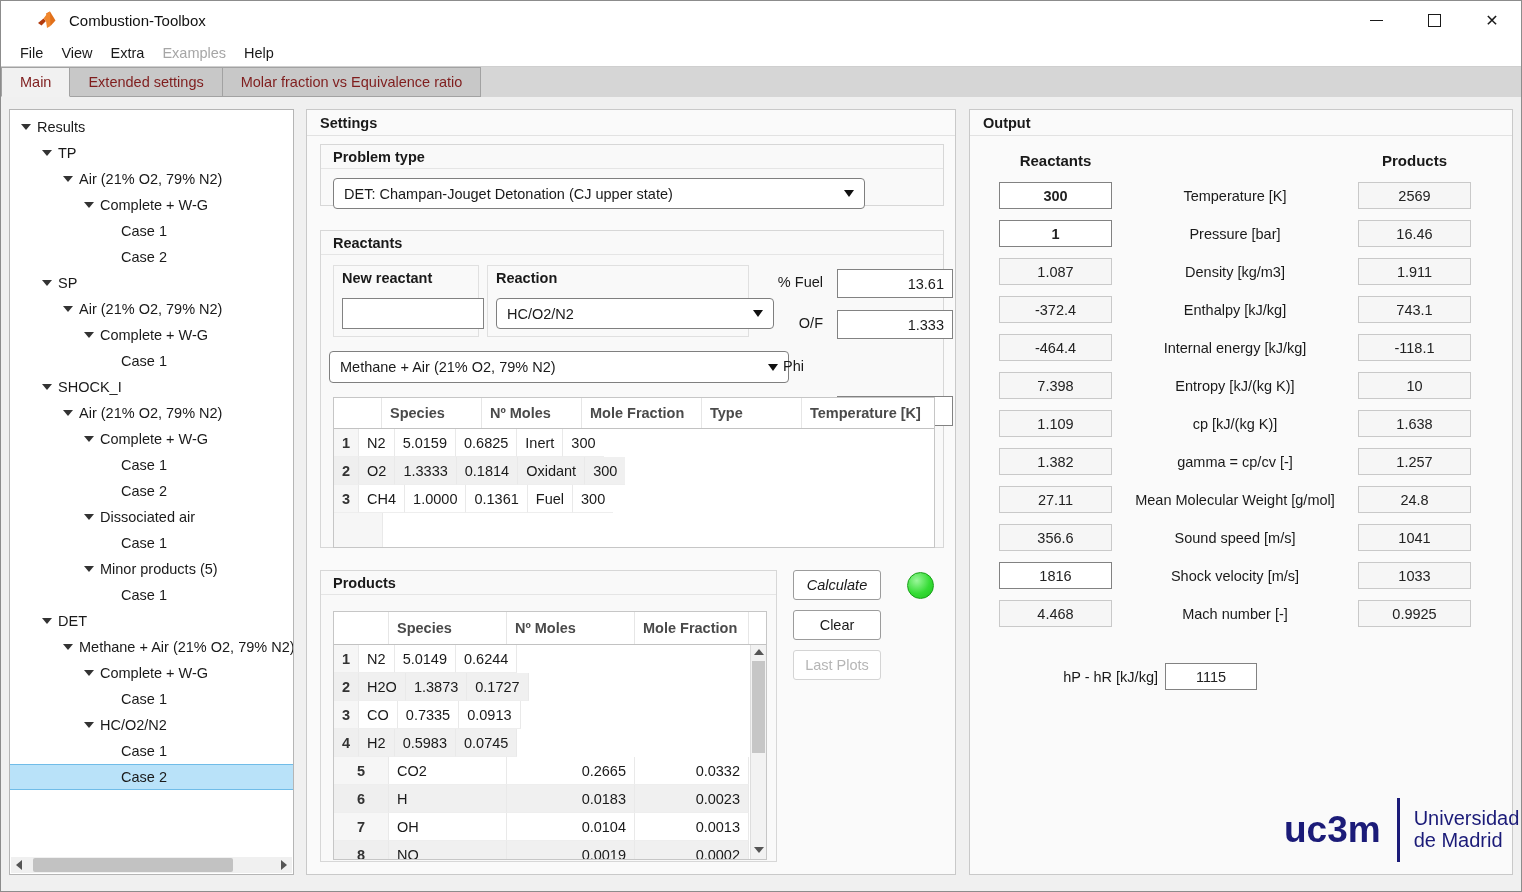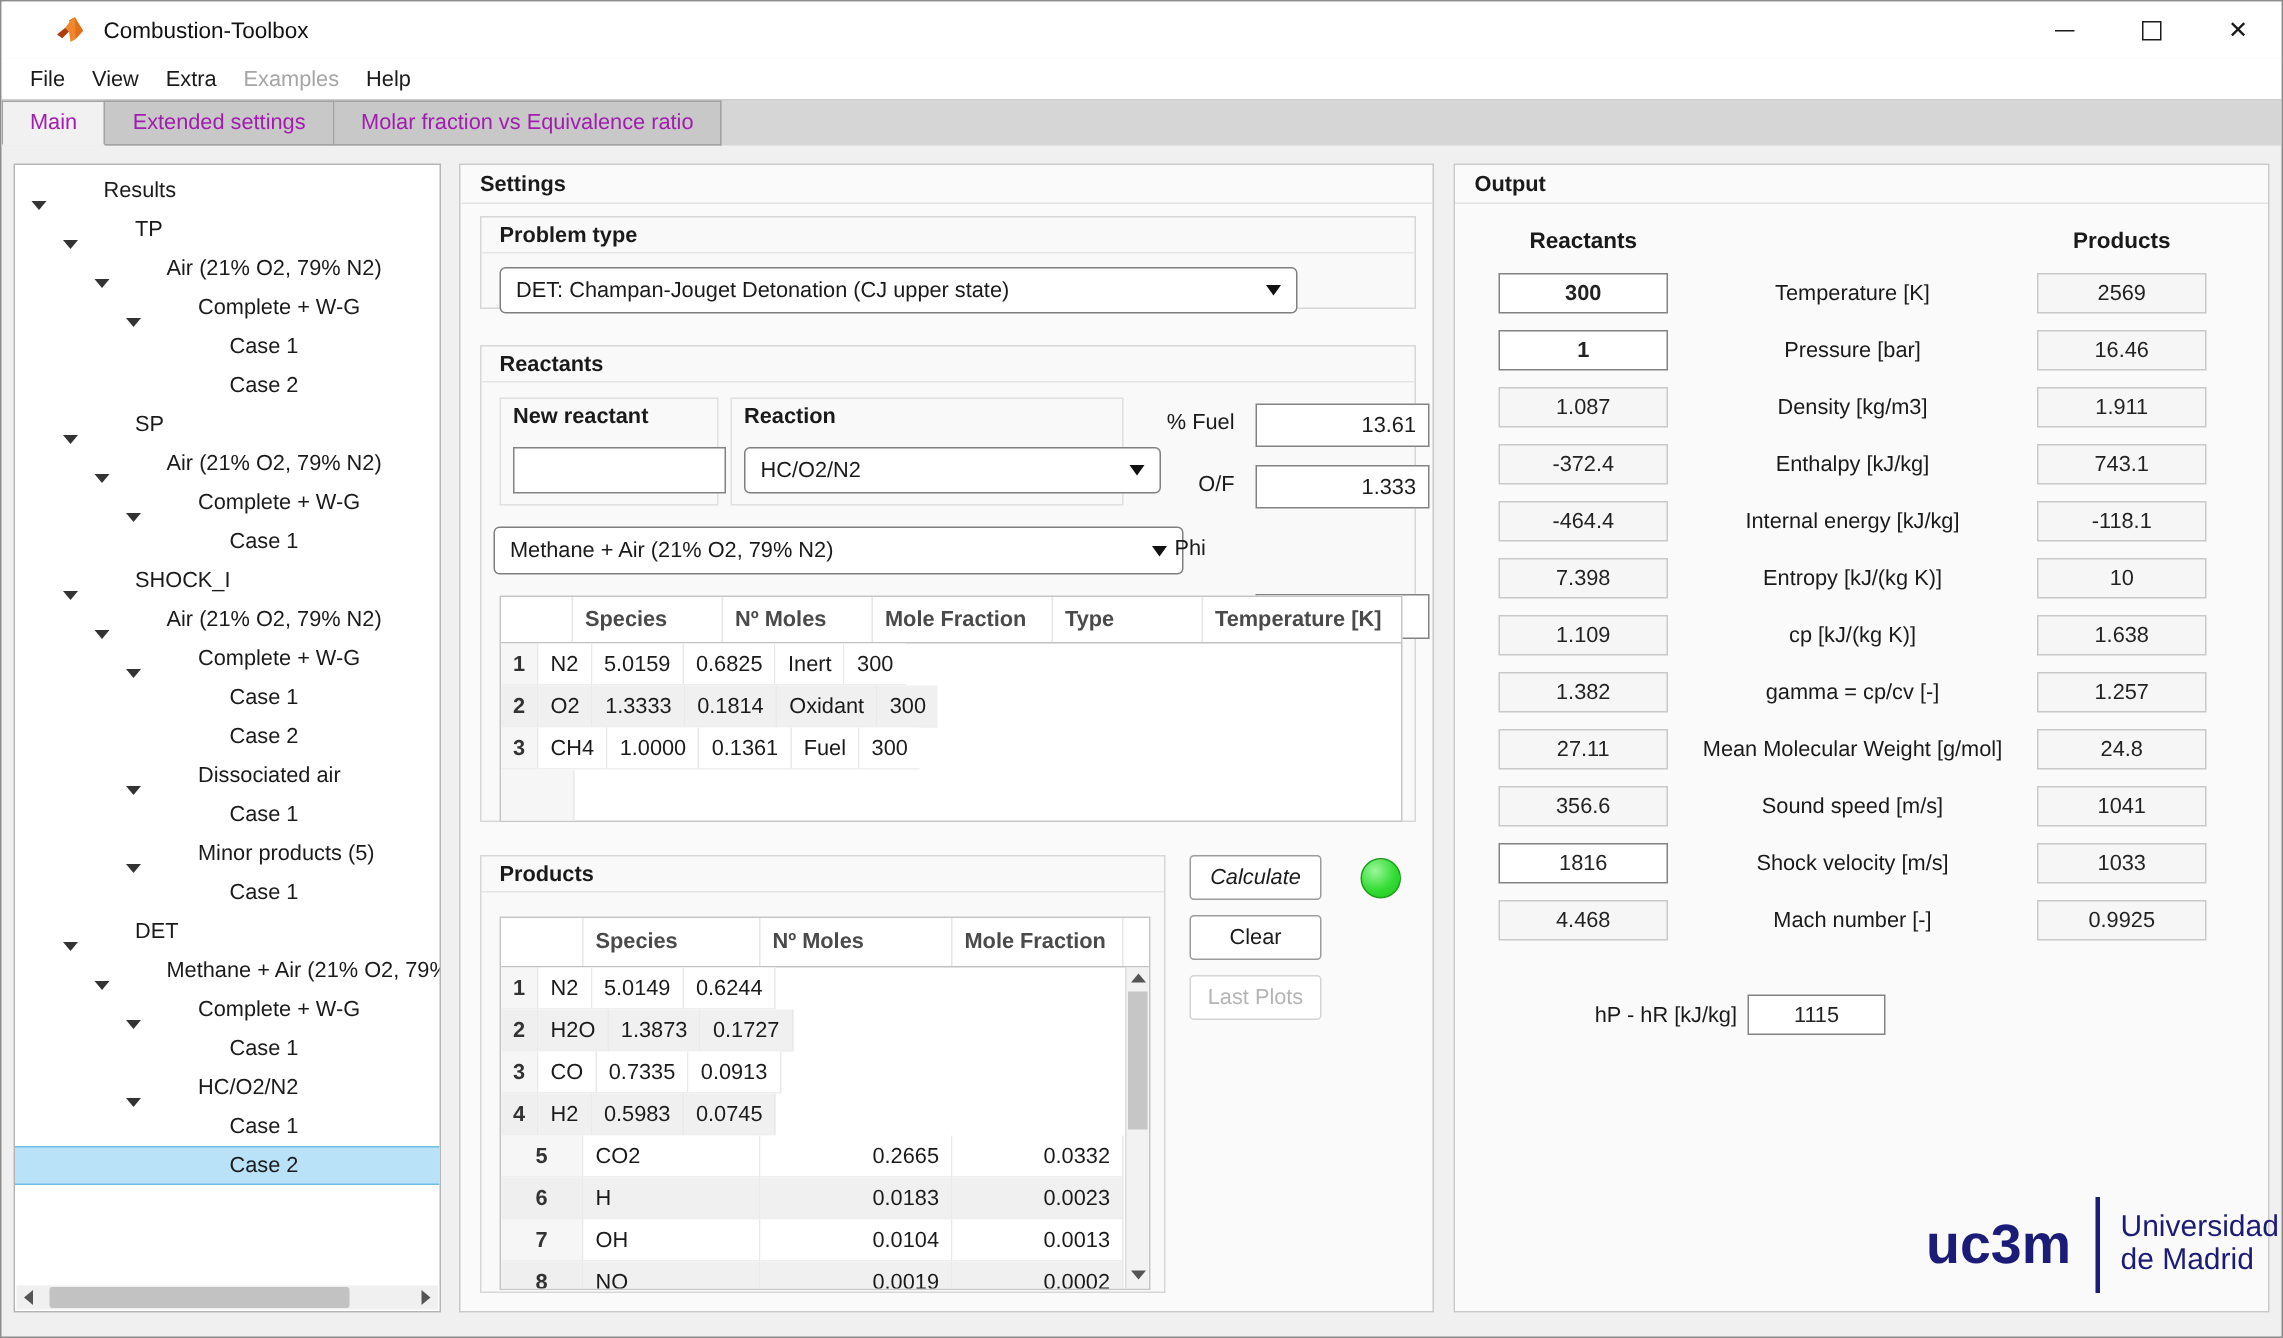--- a/index.html
+++ b/index.html
@@ -18,33 +18,33 @@
   .maxglyph{display:block;width:11px;height:11px;border:1.4px solid #1a1a1a;}
   .closeglyph{font-size:16px;color:#1a1a1a;}
 
   
   .menubar{left:0;top:38px;width:100%;height:27px;background:#fff;display:flex;align-items:center;padding-left:10px;}
   .menuitem{padding:3px 9px;color:#1a1a1a;}
   .menuitem.disabled{color:#a6a6a6;}
 
   
   .tabbar{left:0;top:65px;width:100%;height:31px;background:#d6d6d6;display:flex;border-top:1px solid #cfcfcf;}
-  .tab{padding:0 18px;line-height:29px;background:#c8c8c8;border:1px solid #a2a2a2;border-left:none;color:#a21caf;}
+  .tab{padding:0 18px;line-height:29px;background:#c8c8c8;border:1px solid #a2a2a2;border-left:none;color:#7f1d1d;}
   .tab:first-child{border-left:1px solid #a2a2a2;}
   .tab.active{background:#f1f1f1;border-bottom:1px solid #f1f1f1;}
 
   
   .panel{background:#fafafa;border:1px solid #c9c9c9;}
   .ptitle{font-weight:bold;padding:5px 13px 4px 13px;border-bottom:1px solid #e2e2e2;}
   .subpanel{position:absolute;background:#f9f9f9;border:1px solid #d7d7d7;box-sizing:border-box;}
   .sptitle{font-weight:bold;padding:4px 12px 3px 12px;border-bottom:1px solid #e5e5e5;}
 
   
   .tree{left:8px;top:108px;width:285px;height:766px;background:#fff;border:1px solid #b5b5b5;overflow:hidden;}
-  .titem{height:26px;line-height:26px;white-space:nowrap;display:flex;align-items:flex-end;gap:32px;}
+  .titem{height:26px;line-height:26px;white-space:nowrap;display:flex;align-items:center;}
   .titem.selected{background:#b9e2f9;border-top:1px solid #70bce8;border-bottom:1px solid #70bce8;height:24px;line-height:24px;}
   .tw{width:16px;display:inline-flex;justify-content:center;flex:0 0 16px;}
   .tw::before{content:"";border-left:5px solid transparent;border-right:5px solid transparent;border-top:6px solid #333;display:block;}
   .tlabel{padding-left:3px;}
   .hscroll{position:absolute;left:1px;right:1px;bottom:1px;height:16px;background:#f0f0f0;}
   .harrow{position:absolute;top:0;width:16px;height:16px;display:flex;align-items:center;justify-content:center;}
   .harrow.left{left:0;} .harrow.right{right:0;}
   .harrow.left::before{content:"";border-top:5px solid transparent;border-bottom:5px solid transparent;border-right:6px solid #555;}
   .harrow.right::before{content:"";border-top:5px solid transparent;border-bottom:5px solid transparent;border-left:6px solid #555;}
   .hthumb{position:absolute;top:1px;left:22px;width:200px;height:14px;background:#c2c2c2;border-radius:2px;}

